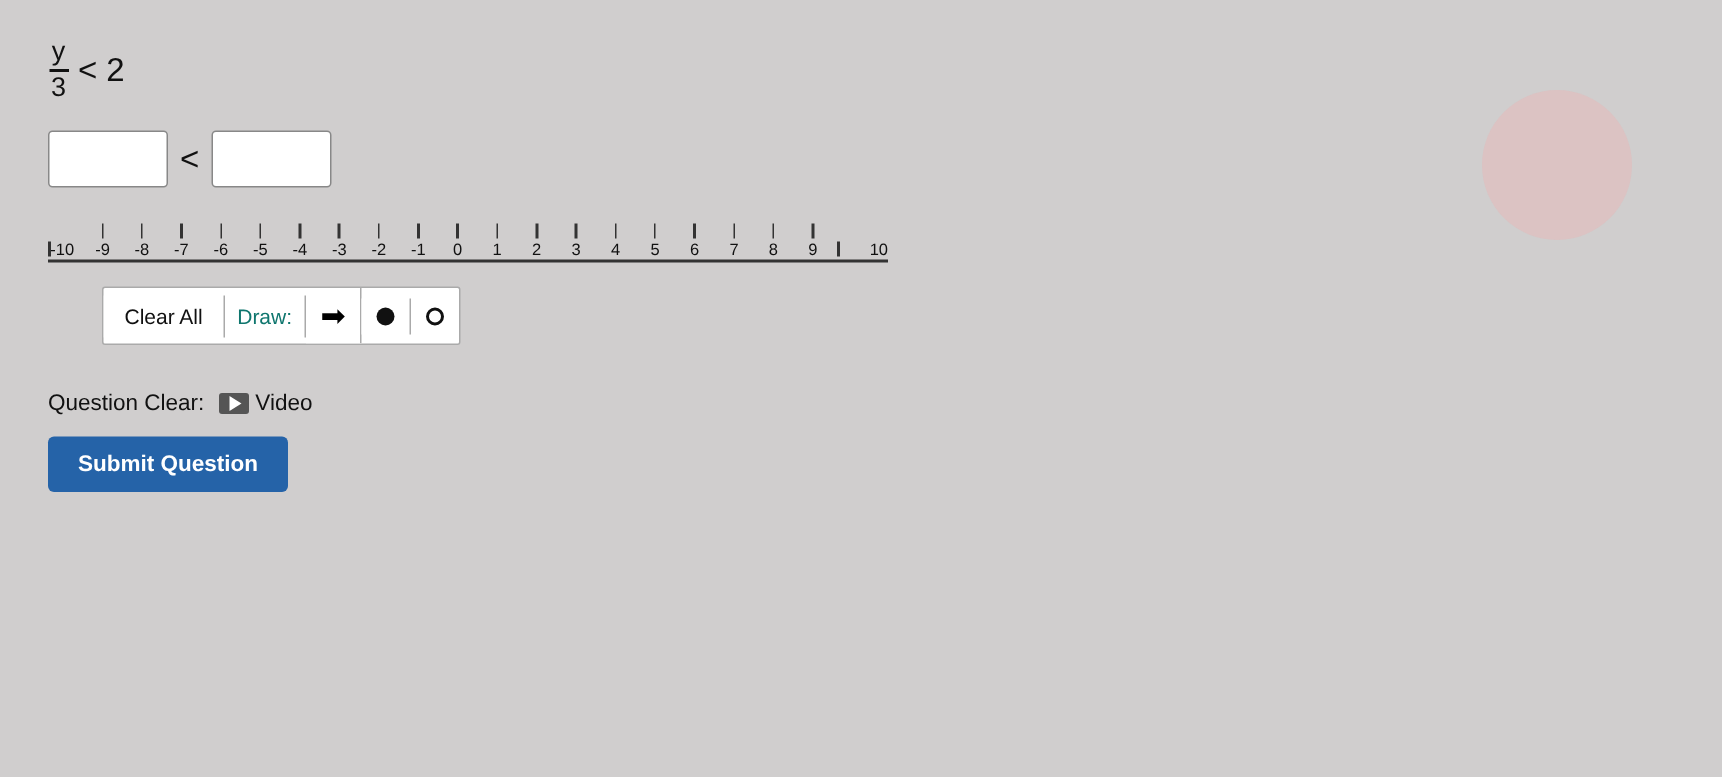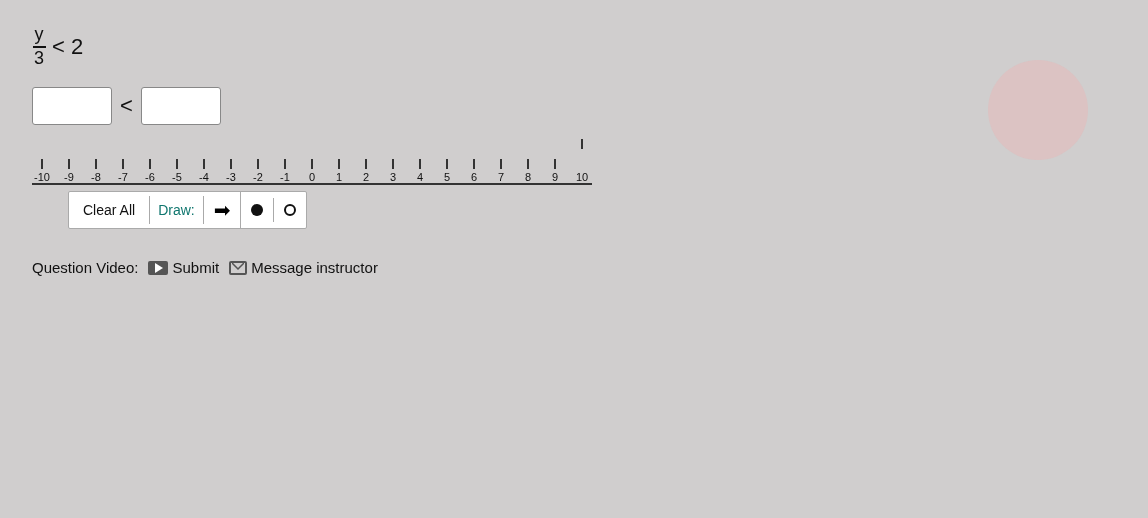--- a/index.html
+++ b/index.html
@@ -211,21 +211,21 @@
     <span class="less-than-sign">&lt;</span>
     <input class="answer-box" type="text" style="">
   </div>
 
   <div class="number-line-container">
     <div class="number-line">
       <div style="position:relative; width:560px;">
         <div style="display:flex; justify-content:space-between; align-items:flex-end; width:560px;">
 
           <div id="tick-container" style="display: flex; justify-content: space-between; width: 560px; position: relative; align-items: flex-end; border-bottom: 2px solid rgb(51, 51, 51); padding-bottom: 0px;">
-          <div style="display: flex; flex-direction: column; align-items: center; min-width: 20px;">
+          <div style="display: flex; flex-direction: row; align-items: center; min-width: 20px;">
                 <div style="width: 1.5px; height: 10px; background: rgb(51, 51, 51); margin-bottom: 2px;"></div>
                 <span style="font-size: 11px; color: rgb(17, 17, 17); white-space: nowrap;">-10</span>
               </div>
               <div style="display: flex; flex-direction: column; align-items: center; min-width: 20px;">
                 <div style="width: 1.5px; height: 10px; background: rgb(51, 51, 51); margin-bottom: 2px;"></div>
                 <span style="font-size: 11px; color: rgb(17, 17, 17); white-space: nowrap;">-9</span>
               </div>
               <div style="display: flex; flex-direction: column; align-items: center; min-width: 20px;">
                 <div style="width: 1.5px; height: 10px; background: rgb(51, 51, 51); margin-bottom: 2px;"></div>
                 <span style="font-size: 11px; color: rgb(17, 17, 17); white-space: nowrap;">-8</span>
@@ -291,21 +291,21 @@
                 <span style="font-size: 11px; color: rgb(17, 17, 17); white-space: nowrap;">7</span>
               </div>
               <div style="display: flex; flex-direction: column; align-items: center; min-width: 20px;">
                 <div style="width: 1.5px; height: 10px; background: rgb(51, 51, 51); margin-bottom: 2px;"></div>
                 <span style="font-size: 11px; color: rgb(17, 17, 17); white-space: nowrap;">8</span>
               </div>
               <div style="display: flex; flex-direction: column; align-items: center; min-width: 20px;">
                 <div style="width: 1.5px; height: 10px; background: rgb(51, 51, 51); margin-bottom: 2px;"></div>
                 <span style="font-size: 11px; color: rgb(17, 17, 17); white-space: nowrap;">9</span>
               </div>
-              <div style="display: flex; flex-direction: column; align-items: center; min-width: 20px; gap: 20px;">
+              <div style="display: flex; flex-direction: row; align-items: center; min-width: 20px; gap: 20px;">
                 <div style="width: 1.5px; height: 10px; background: rgb(51, 51, 51); margin-bottom: 2px;"></div>
                 <span style="font-size: 11px; color: rgb(17, 17, 17); white-space: nowrap;">10</span>
               </div>
             </div>
         </div>
       </div>
     </div>
   </div>
 
   <div style="margin-bottom:14px;padding-left:36px;">
@@ -318,32 +318,25 @@
       <button class="draw-tool">
         <span class="filled-dot"></span>
       </button>
       <button class="draw-tool">
         <span class="open-dot"></span>
       </button>
     </div>
   </div>
 
   <div class="question-help">
-    <span>Question Video:</span>
+    <span>Question Clear:</span>
     <span class="video-btn">
       <span class="video-icon">
         <span class="video-play"></span>
       </span>
-      <span>Submit</span>
+      <span>Video</span>
     </span>
-    <span class="video-btn">
-      <span class="msg-icon">
-        <svg width="12" height="10" viewBox="0 0 12 10">
-          <polyline points="0,0 6,6 12,0" fill="none" stroke="#555" stroke-width="1.5"></polyline>
-        </svg>
-      </span>
-      <span>Message instructor</span>
-    </span>
-  </div>
-
+  </div>
+
+  <button class="submit-btn">Submit Question</button>
 </div>
 
 <div class="decorative-circle"></div>
 
 </body></html>

